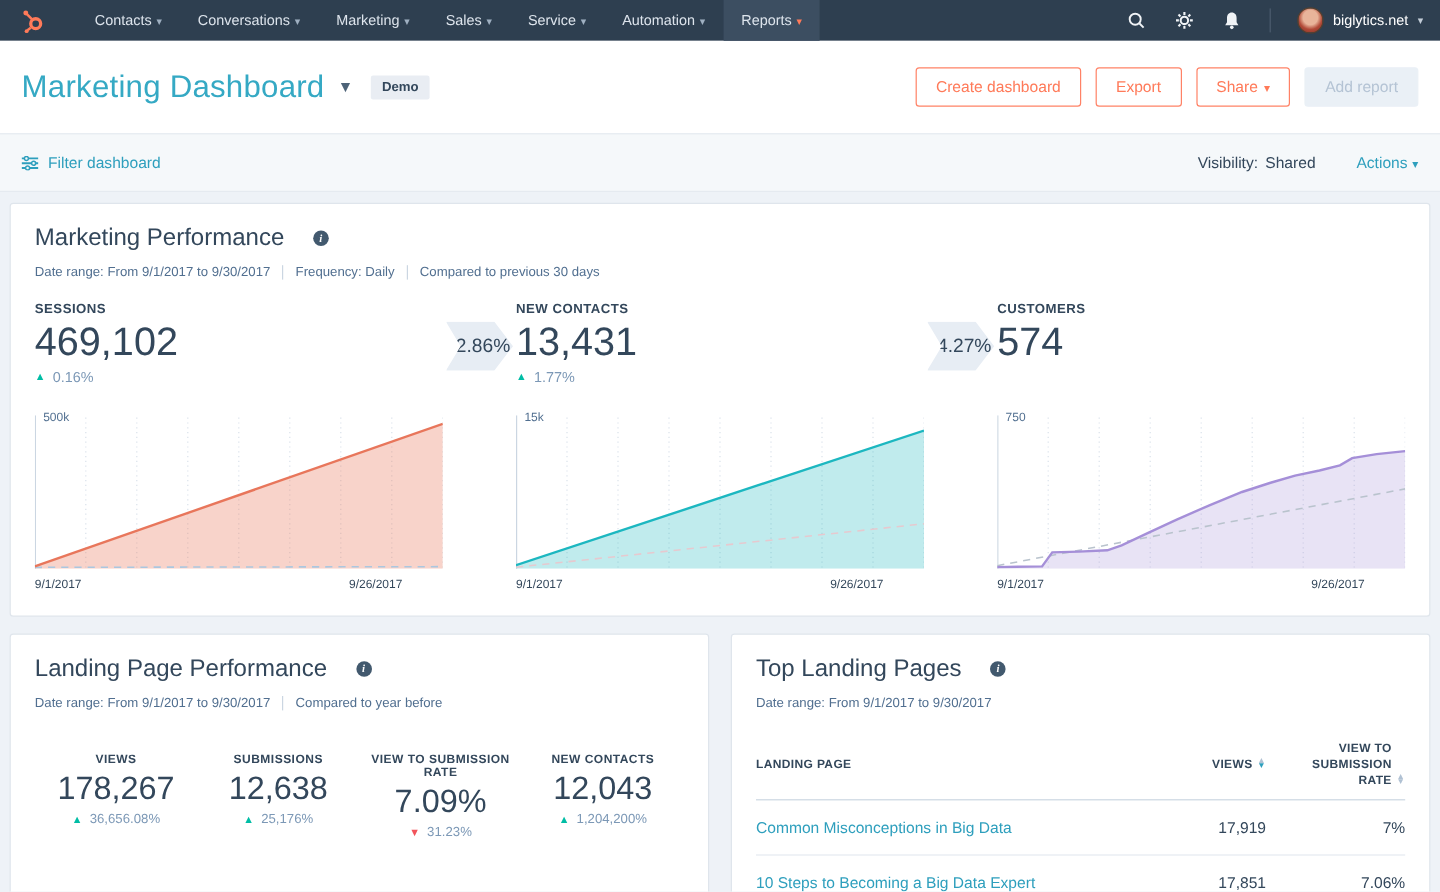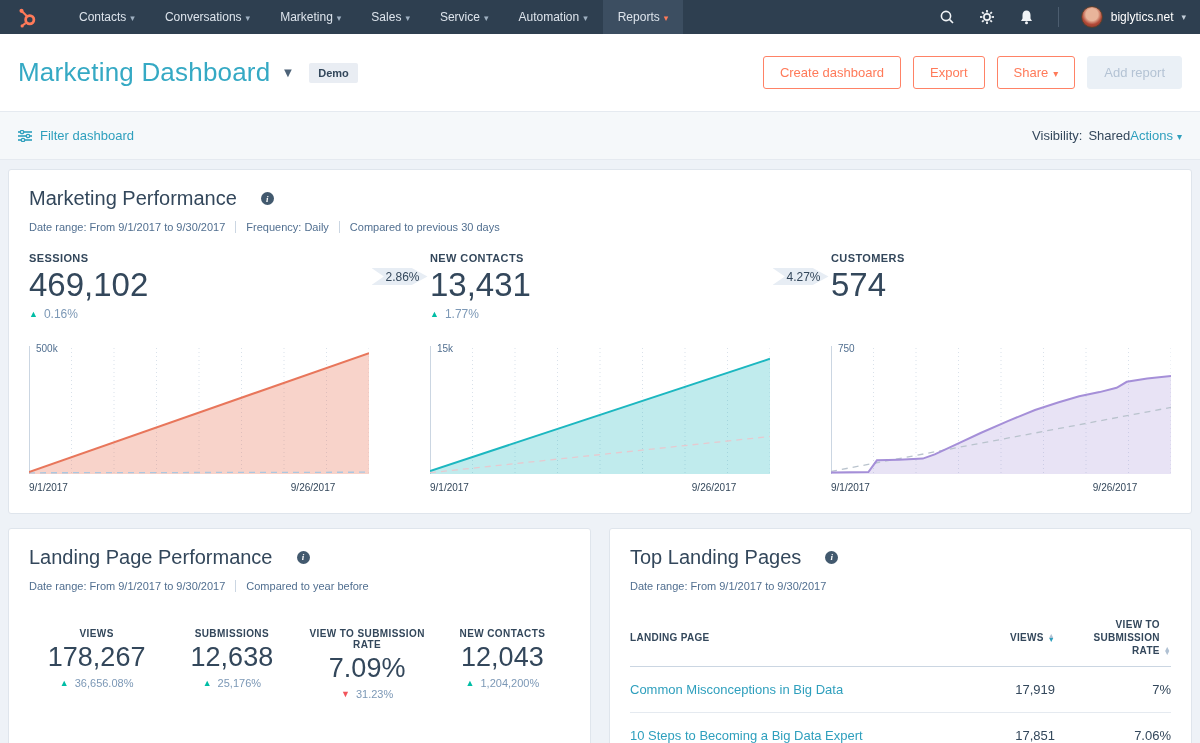--- a/index.html
+++ b/index.html
@@ -33,21 +33,21 @@
   .header-actions { margin-left:auto; display:flex; gap:12px; align-items:center; }
   .btn { font-size:13px; border-radius:3px; padding:8px 16px; background:#fff;
     border:1px solid #ff8266; color:#ff7a59; cursor:pointer; font-family:inherit; }
   .btn .caret { font-size:10px; margin-left:5px; }
   .btn.disabled { background:#eaf0f6; border:1px solid #eaf0f6; color:#b4c3d4; cursor:default;text-align:right; }
 
   
   .filter-bar { background:#f5f8fa; height:49px; display:flex; align-items:center; padding:0 18px;
     border-top:1px solid #e5eaf0; border-bottom:1px solid #e5eaf0; }
   .filter-link { display:flex; align-items:center; gap:8px; color:#2e9fbd; font-size:13px; cursor:pointer; }
-  .filter-right { margin-left:auto; display:flex; align-items:flex-start; font-size:13px; }
+  .filter-right { margin-left:auto; display:flex; align-items:flex-start; gap:34px; font-size:13px; }
   .visibility { color:#33475b; }
   .visibility b { font-weight:400; margin-left:6px; }
   .actions-link { color:#2e9fbd; cursor:pointer; }
   .actions-link .caret { font-size:10px; margin-left:4px; }
 
   
   .main { padding:9px 8px; }
   .card { background:#fff; border:1px solid #dfe5ec; border-radius:3px; padding:17px 20px; }
   .card-title-row { display:flex; align-items:center; gap:24px; }
   .card-title { font-size:20px; font-weight:400; color:#33475b; }
@@ -60,21 +60,21 @@
 
   
   .mp-grid { display:grid; grid-template-columns:340px 56px 340px 56px 340px; justify-content:space-between; }
   .metrics-row { margin-top:19px; }
   .metric .metric-label { font-size:11px; font-weight:bold; letter-spacing:.4px; color:#33475b; }
   .metric .metric-value { font-size:33px; font-weight:300; color:#33475b; margin-top:2px; line-height:1.15; }
   .metric .metric-delta { margin-top:3px; font-size:12px; color:#7c98b6; display:flex; align-items:center; gap:6px; }
   .arrow { font-size:9px; }
   .arrow.up { color:#00bda5; }
   .arrow.down { color:#f2545b; }
-  .funnel-badge { width:56px; height:17px; margin-top:16px; background:#e7edf4; color:#33475b; font-size:12px;
+  .funnel-badge { width:56px; height:41px; margin-top:16px; background:#e7edf4; color:#33475b; font-size:16px;
     display:flex; align-items:center; justify-content:center; padding-left:6px;
     clip-path:polygon(0 0, 72% 0, 100% 50%, 72% 100%, 0 100%, 22% 50%); }
 
   
   .charts-row { margin-top:25px;text-align:center; }
   .chart-block { position:relative; height:150px; }
   .chart-block:nth-child(1){ grid-column:1; } .chart-block:nth-child(2){ grid-column:3; } .chart-block:nth-child(3){ grid-column:5; }
   .chart-ylabel { position:absolute; top:-3px; left:7px; font-size:10px; color:#516f90; z-index:2; }
   .chart-svg { position:absolute; top:0; left:0; width:100%; height:128px; display:block; }
   .chart-xlabels { position:absolute; bottom:0; left:0; width:100%; height:14px; font-size:10px; color:#33475b; }

